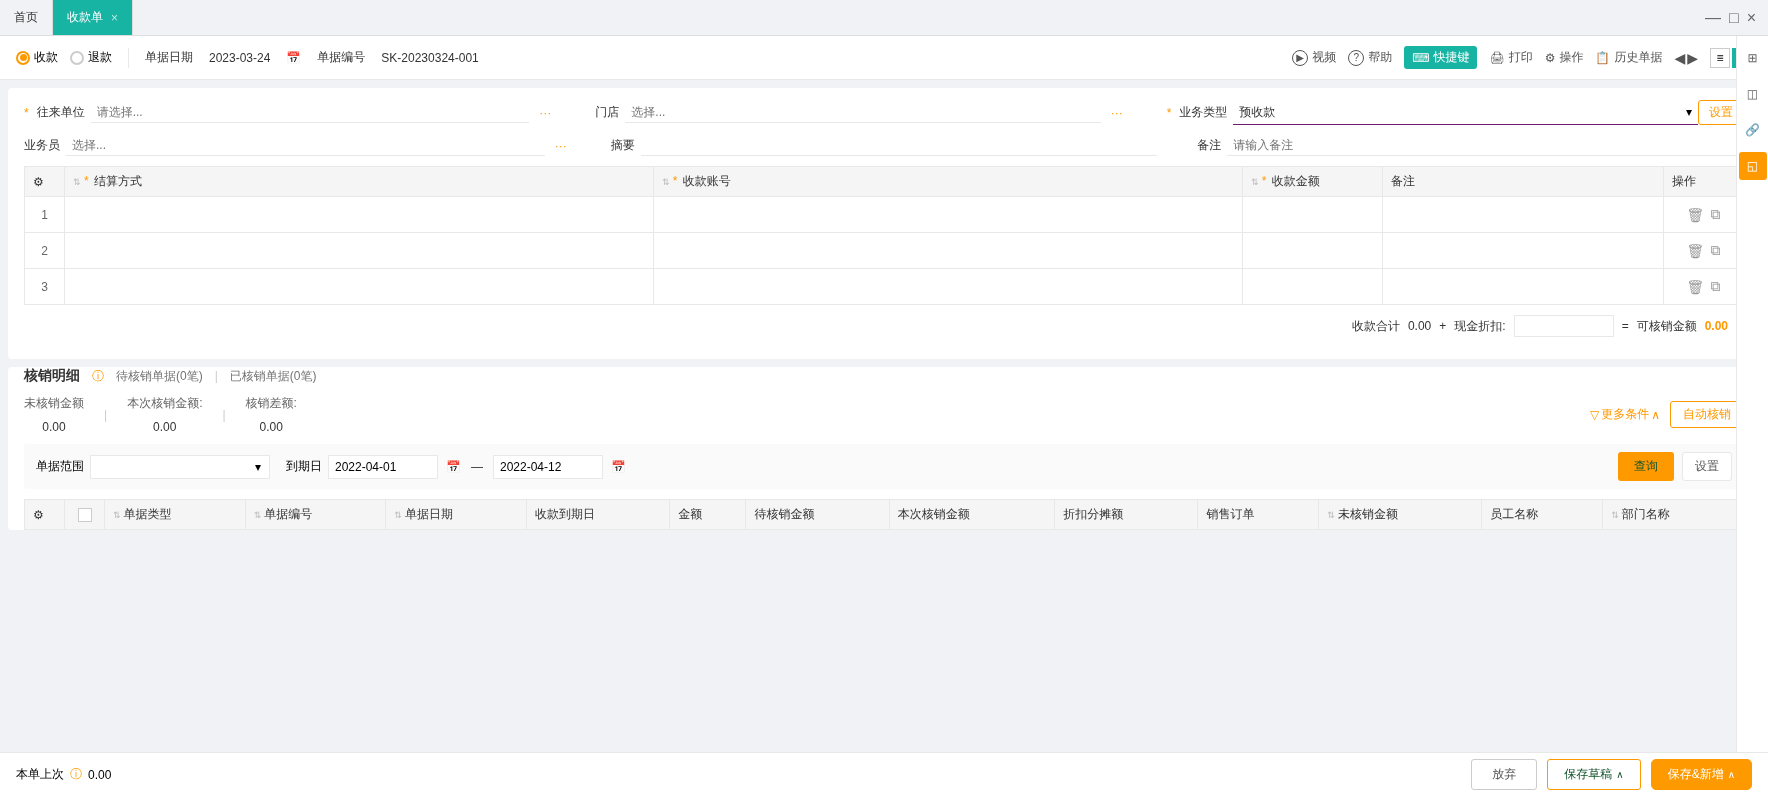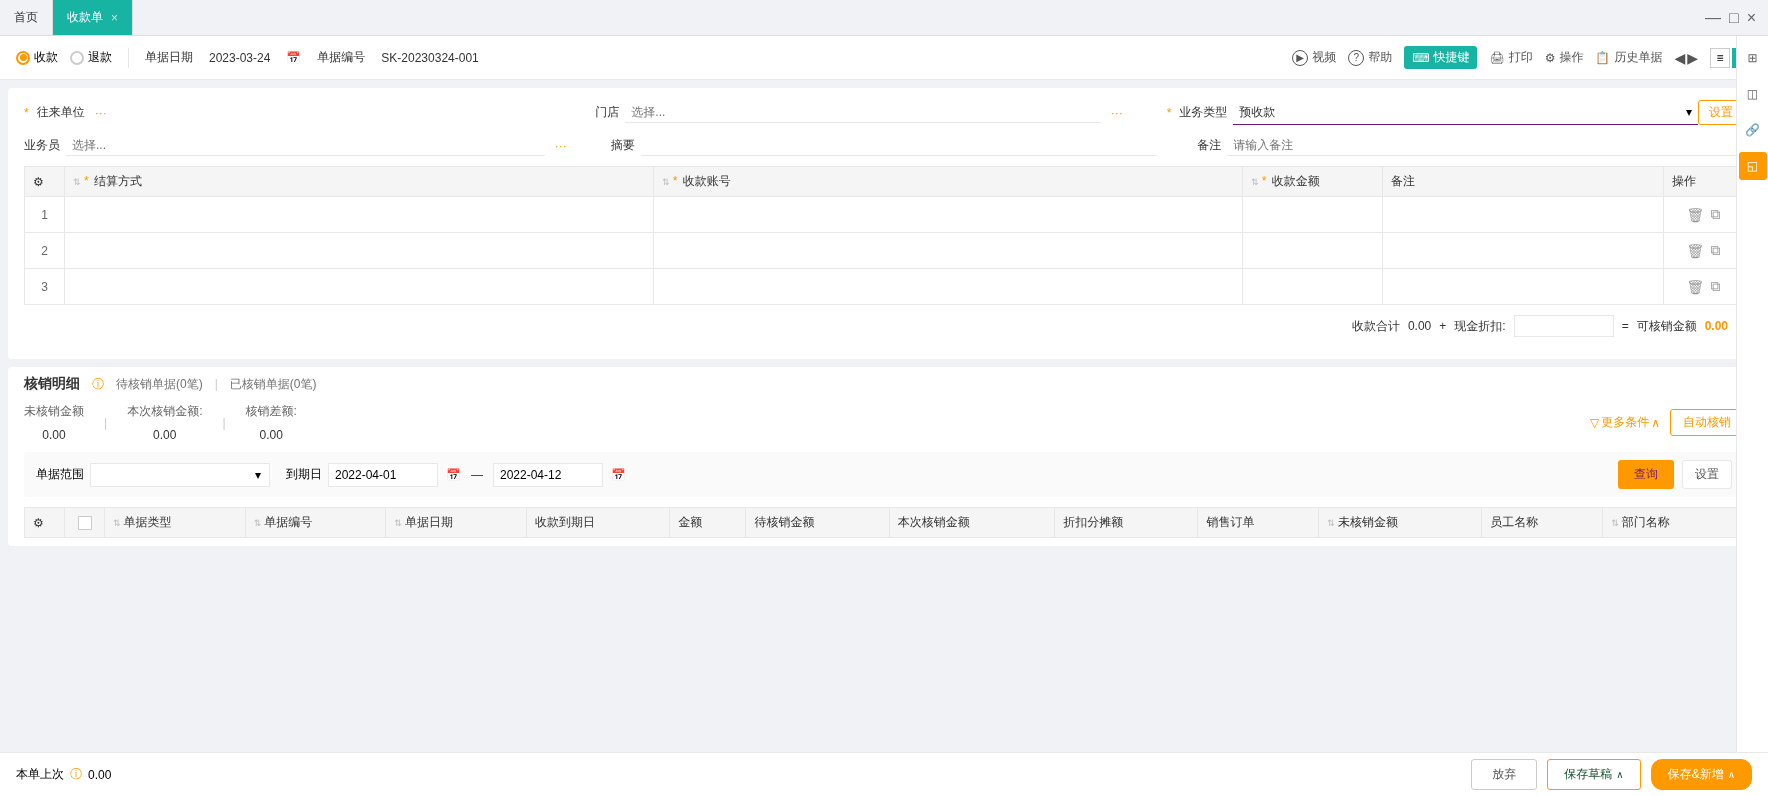--- a/index.html
+++ b/index.html
@@ -71,42 +71,42 @@
     .col-sort { color: #bbb; font-size: 9px; }
     .action-icons { display: flex; align-items: center; justify-content: center; gap: 6px; }
     .action-icon { cursor: pointer; color: #999; font-size: 14px; }
 
     
     .summary-row { display: flex; align-items: center; justify-content: flex-end; padding: 10px 16px; gap: 8px; color: #333; }
     .summary-orange { color: #f90; font-weight: bold; }
     .summary-input { border: 1px solid #e8e8e8; width: 100px; padding: 3px 6px; outline: none; }
 
     
-    .verify-card { background: #fff; border-radius: 4px; padding: 8px 16px; }
+    .verify-card { background: #fff; border-radius: 4px; padding: 0 16px; }
     .verify-header { display: flex; align-items: center; gap: 12px; margin-bottom: 10px; }
     .verify-title { font-size: 14px; font-weight: bold; color: #333; }
     .verify-info-icon { color: #f90; cursor: pointer; }
     .verify-tab { display: flex; align-items: center; gap: 4px; color: #737373; cursor: pointer; font-size: 12px; }
     .verify-tab-divider { color: #ccc; }
     .verify-stats { display: flex; align-items: center; gap: 16px; margin-bottom: 10px; }
     .stat-item { display: flex; align-items: center; gap: 8px; color: #666; flex-direction: column; }
     .stat-value { color: #333; }
     .stat-divider { color: #ccc; margin: 0 4px; }
     .verify-header-right { margin-left: auto; display: flex; align-items: center; gap: 8px; }
     .more-conditions { color: #f90; cursor: pointer; display: flex; align-items: center; gap: 2px; }
     .auto-verify-btn { background: #fff; border: 1px solid #f90; color: #f90; padding: 4px 12px; border-radius: 3px; cursor: pointer; }
 
     
     .search-row { display: flex; align-items: center; gap: 16px; margin-bottom: 10px; background: #fafafa; padding: 8px 12px; border-radius: 3px; }
     .search-field { display: flex; align-items: center; gap: 6px; }
     .search-select { display: flex; align-items: center; gap: 4px; border: 1px solid #e8e8e8; padding: 4px 8px; min-width: 180px; cursor: pointer; background: #fff; }
     .date-input { border: 1px solid #e8e8e8; padding: 4px 6px; width: 110px; }
     .date-icon { color: #ccc; cursor: pointer; margin-left: 2px; }
     .date-separator { color: #333; padding: 0 4px; }
-    .search-btn { background: #f90; color: #701a75; border: none; padding: 5px 16px; border-radius: 3px; cursor: pointer; }
+    .search-btn { background: #f90; color: #14532d; border: none; padding: 5px 16px; border-radius: 3px; cursor: pointer; }
     .settings-btn { background: #fff; border: 1px solid #e8e8e8; padding: 5px 12px; border-radius: 3px; cursor: pointer; color: #555; }
     .search-row-right { margin-left: auto; display: flex; gap: 8px; }
 
     
     .bottom-table { width: 100%; border-collapse: collapse; }
     .bottom-table th {
       background: #f5f5f5; border: 1px solid #e8e8e8; padding: 6px 8px;
       text-align: left; color: #333; font-weight: normal; white-space: nowrap; font-size: 11px;
     }
     .checkbox-cell { display: flex; align-items: center; justify-content: center; }
@@ -116,21 +116,21 @@
     .bottom-bar {
       position: fixed; bottom: 0; left: 0; right: 0; height: 44px;
       background: #fff; border-top: 1px solid #e8e8e8;
       display: flex; align-items: center; justify-content: space-between;
       padding: 0 16px; z-index: 100;
     }
     .bottom-left { display: flex; align-items: center; gap: 6px; }
     .bottom-right { display: flex; gap: 10px; padding-left: 45px; }
     .discard-btn { background: #fff; border: 1px solid #ccc; color: #555; padding: 6px 20px; border-radius: 3px; cursor: pointer; }
     .save-draft-btn { background: #fff; border: 1px solid #f90; color: #14532d; padding: 6px 16px; border-radius: 3px; cursor: pointer; display: flex; align-items: center; gap: 4px; }
-    .save-new-btn { background: #f90; border: 1px solid #f90; color: #fff; padding: 6px 16px; border-radius: 11px; cursor: pointer; display: flex; align-items: center; gap: 4px; }
+    .save-new-btn { background: #f90; border: 1px solid #f90; color: #fff; padding: 6px 16px; border-radius: 5px; cursor: pointer; display: flex; align-items: center; gap: 4px; }
     .btn-arrow { font-size: 10px; }
 
     
     .right-sidebar {
       position: fixed; right: 0; top: 36px; bottom: 0; width: 32px;
       background: #fff; border-left: 1px solid #e8e8e8;
       display: flex; flex-direction: column; align-items: center; padding-top: 8px; gap: 8px;
       z-index: 50;
     }
     .sidebar-icon { width: 28px; height: 28px; display: flex; align-items: center; justify-content: center; cursor: pointer; color: #666; border-radius: 3px; }
@@ -210,20 +210,21 @@
   </div>
 </div>
 
 <div class="main-content" style="padding-bottom: 52px;">
 
   <div class="form-card">
     <div class="form-row">
       <div class="form-field">
         <span class="required-mark">*</span>
         <span class="field-name">往来单位</span>
+        <input class="field-input" style="width: 240px;" placeholder="请选择...">
         <span class="field-dots">···</span>
       </div>
       <div style="width:40px;"></div>
       <div class="form-field">
         <span class="field-name">门店</span>
         <input class="field-input" style="width: 280px;" placeholder="选择...">
         <span class="field-dots">···</span>
       </div>
       <div style="width:40px;"></div>
       <div class="form-field">

